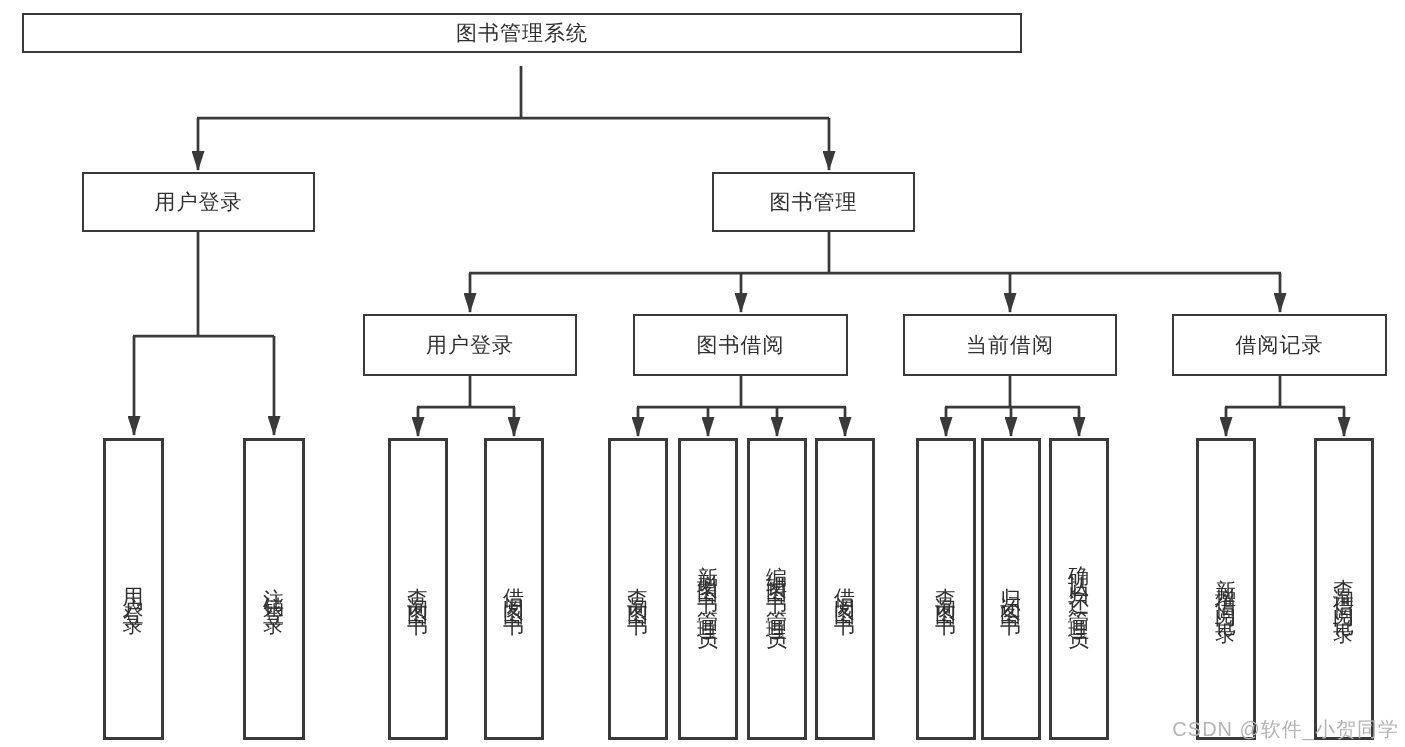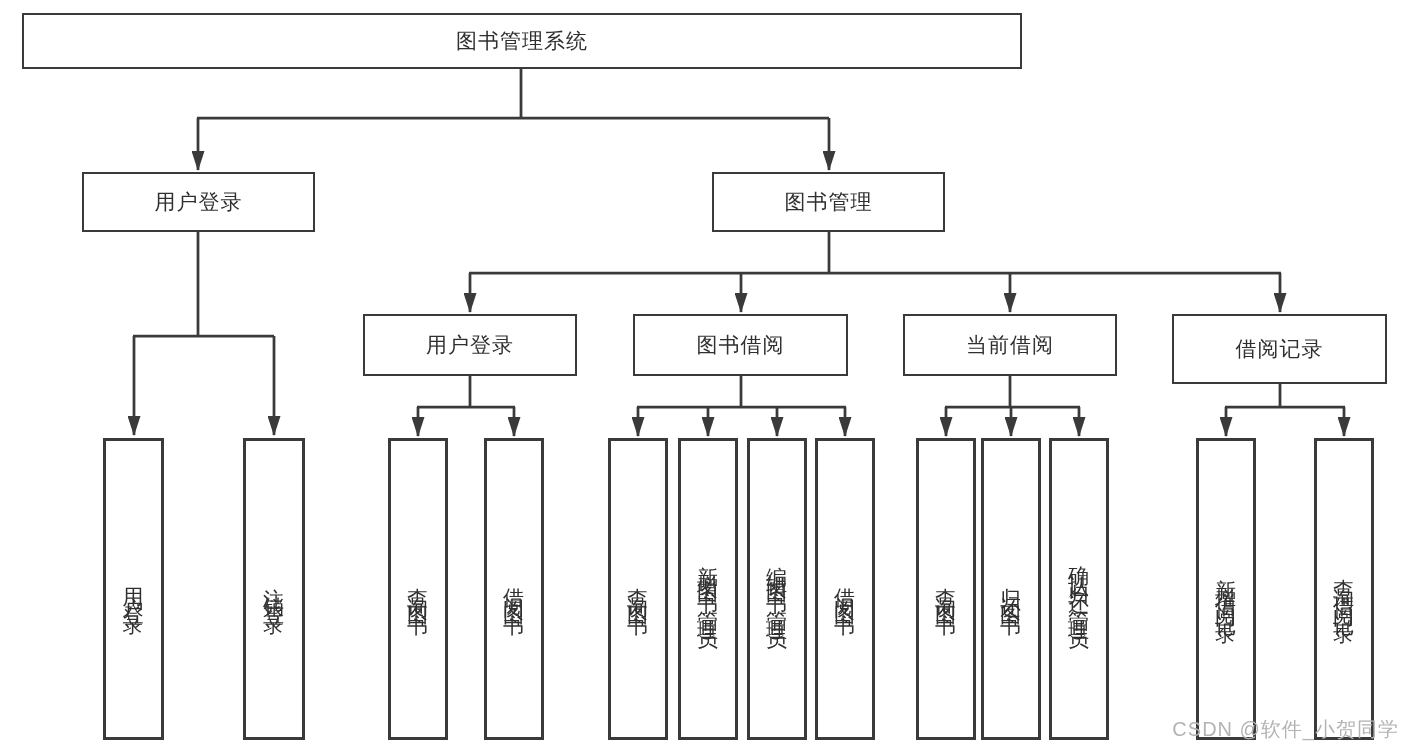--- a/index.html
+++ b/index.html
@@ -103,41 +103,41 @@
       <path d="M1011,407 V436" marker-end="url(#arrow)"></path>
       <path d="M1079,407 V436" marker-end="url(#arrow)"></path>
 
       <path d="M1280,376 V407"></path>
       <path d="M1225,407 H1345"></path>
       <path d="M1226,407 V436" marker-end="url(#arrow)"></path>
       <path d="M1344,407 V436" marker-end="url(#arrow)"></path>
     </g>
   </svg>
 
-  <div class="box" style="left:22px;top:13px;width:1000px;height:56px">
+  <div class="box" style="left:22px;top:13px;width:1000px;height:40px">
     <span>图书管理系统</span>
   </div>
 
   <div class="box" style="left:82px;top:172px;width:233px;height:60px">
     <span>用户登录</span>
   </div>
-  <div class="box" style="left:712px;top:172px;width:233px;height:60px">
+  <div class="box" style="left:712px;top:172px;width:203px;height:60px">
     <span>图书管理</span>
   </div>
 
   <div class="box" style="left:363px;top:314px;width:214px;height:62px">
     <span>用户登录</span>
   </div>
   <div class="box" style="left:903px;top:314px;width:214px;height:62px">
     <span>当前借阅</span>
   </div>
   <div class="box" style="left:633px;top:314px;width:215px;height:62px">
     <span>图书借阅</span>
   </div>
-  <div class="box" style="left:1172px;top:314px;width:215px;height:70px">
+  <div class="box" style="left:1172px;top:314px;width:215px;height:62px">
     <span>借阅记录</span>
   </div>
 
   <div class="box leaf" style="left:103px;top:438px;width:61px;height:302px">
     <span class="vtext">用户登录</span>
   </div>
   <div class="box leaf" style="left:243px;top:438px;width:62px;height:302px">
     <span class="vtext">注销登录</span>
   </div>
 

